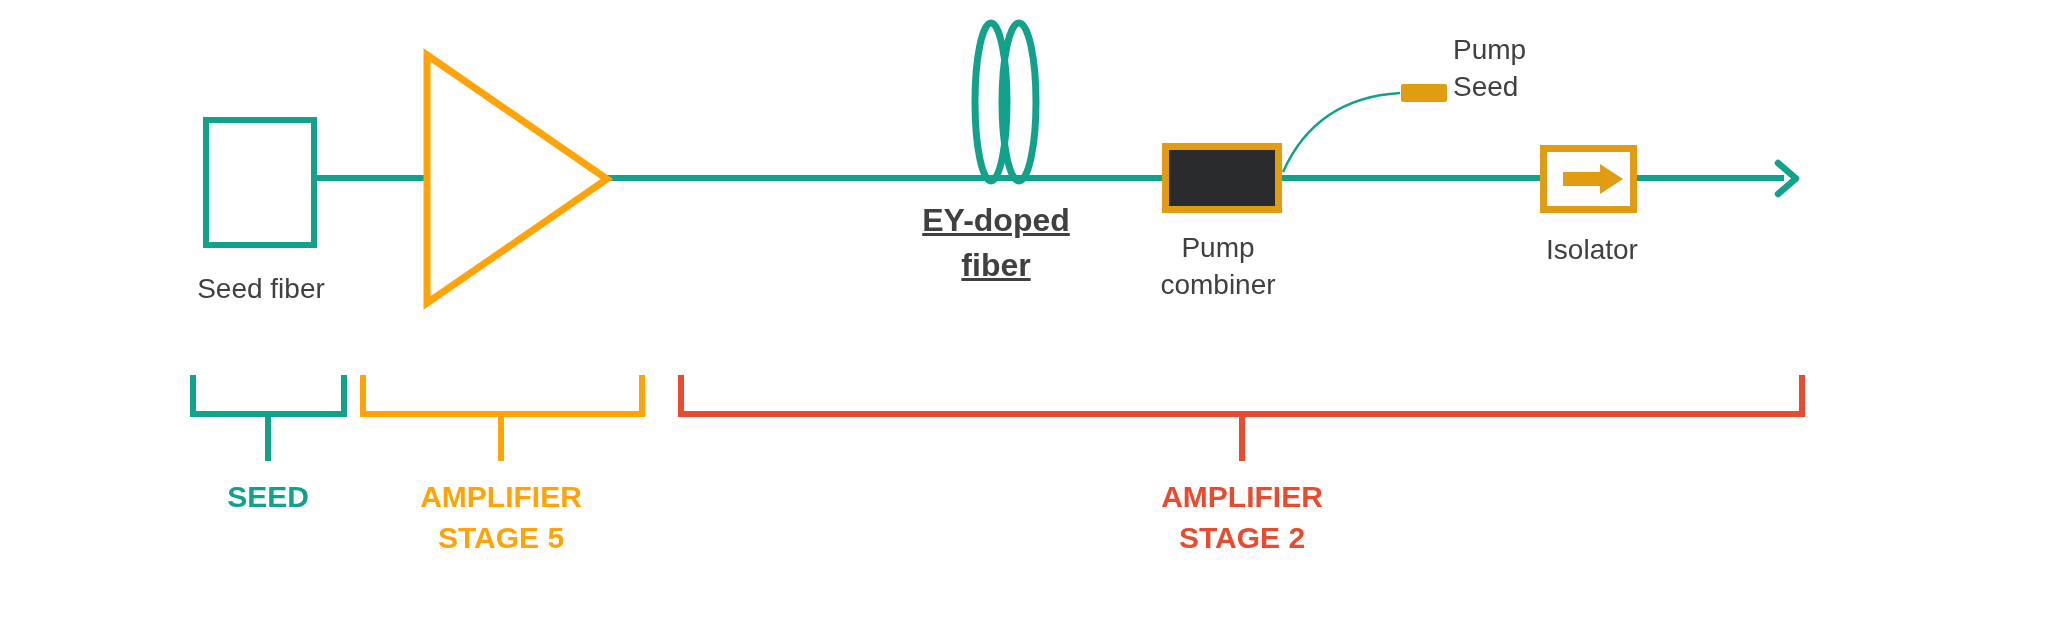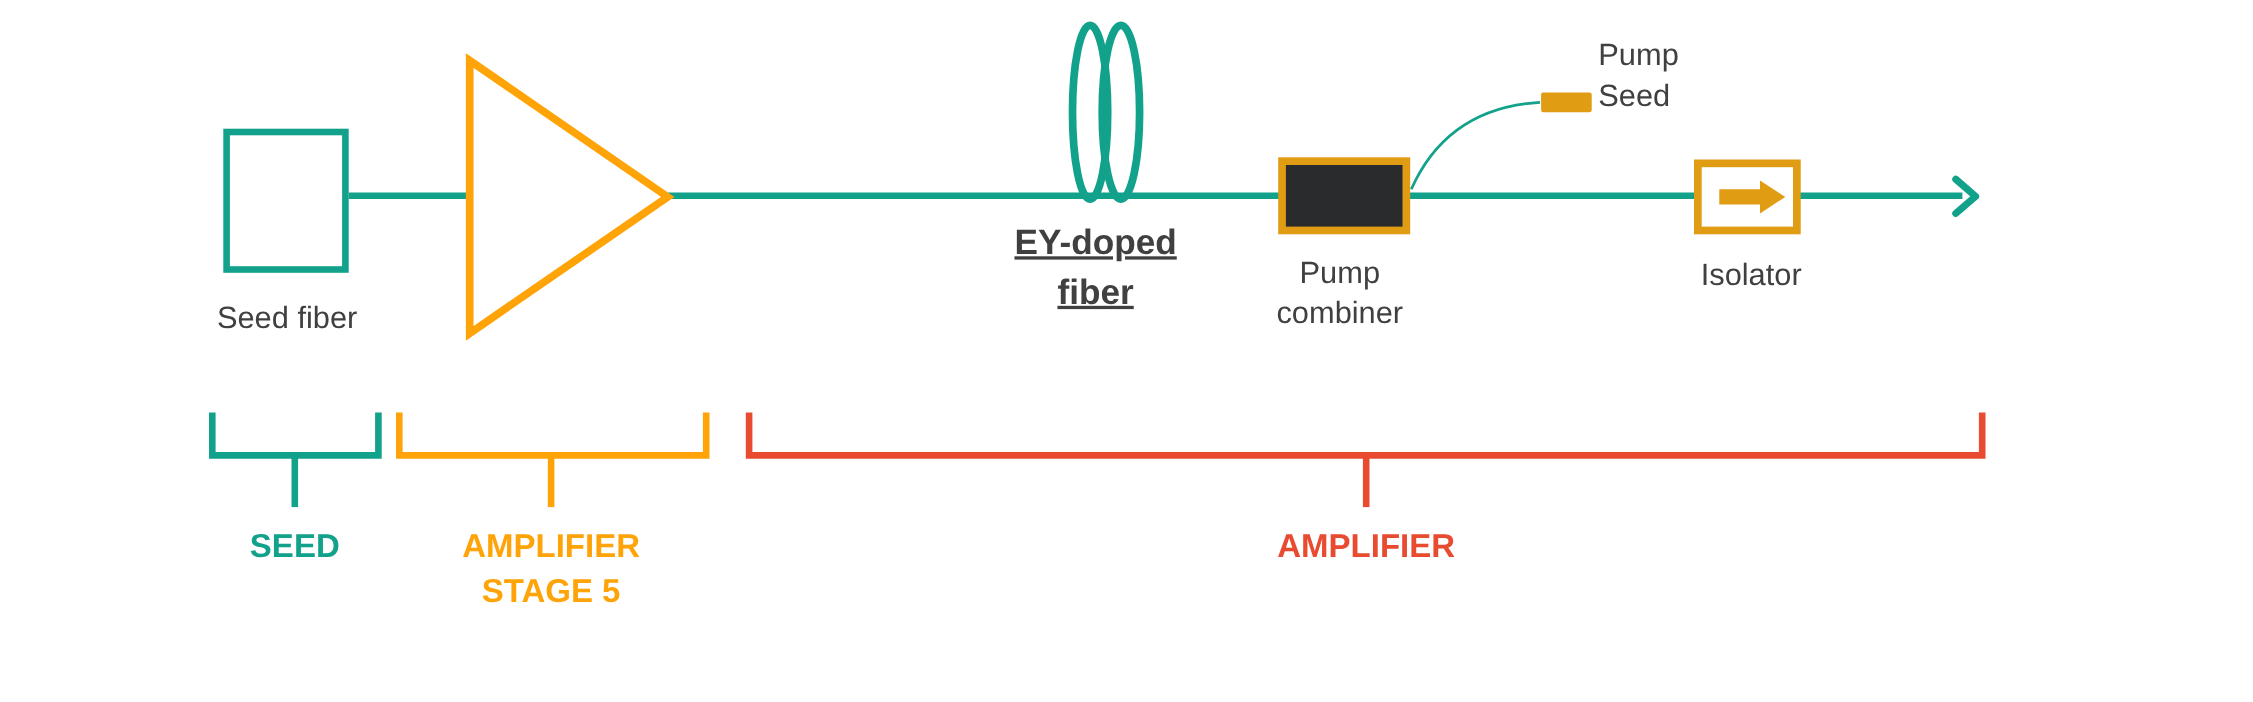--- a/index.html
+++ b/index.html
@@ -106,15 +106,16 @@
 
   <div class="lbl stage-lbl c-teal" style="left:168px; top:476px; width:200px;">SEED</div>
 
   <div class="lbl stage-lbl c-orange" style="left:381px; top:476px; width:240px;">
     <div>AMPLIFIER</div>
     <div>STAGE 5</div>
   </div>
 
   <div class="lbl stage-lbl c-red" style="left:1122px; top:476px; width:240px;">
     <div>AMPLIFIER</div>
+    <div>STAGE 2</div>
   </div>
 
 </div>
 
 </body></html>

